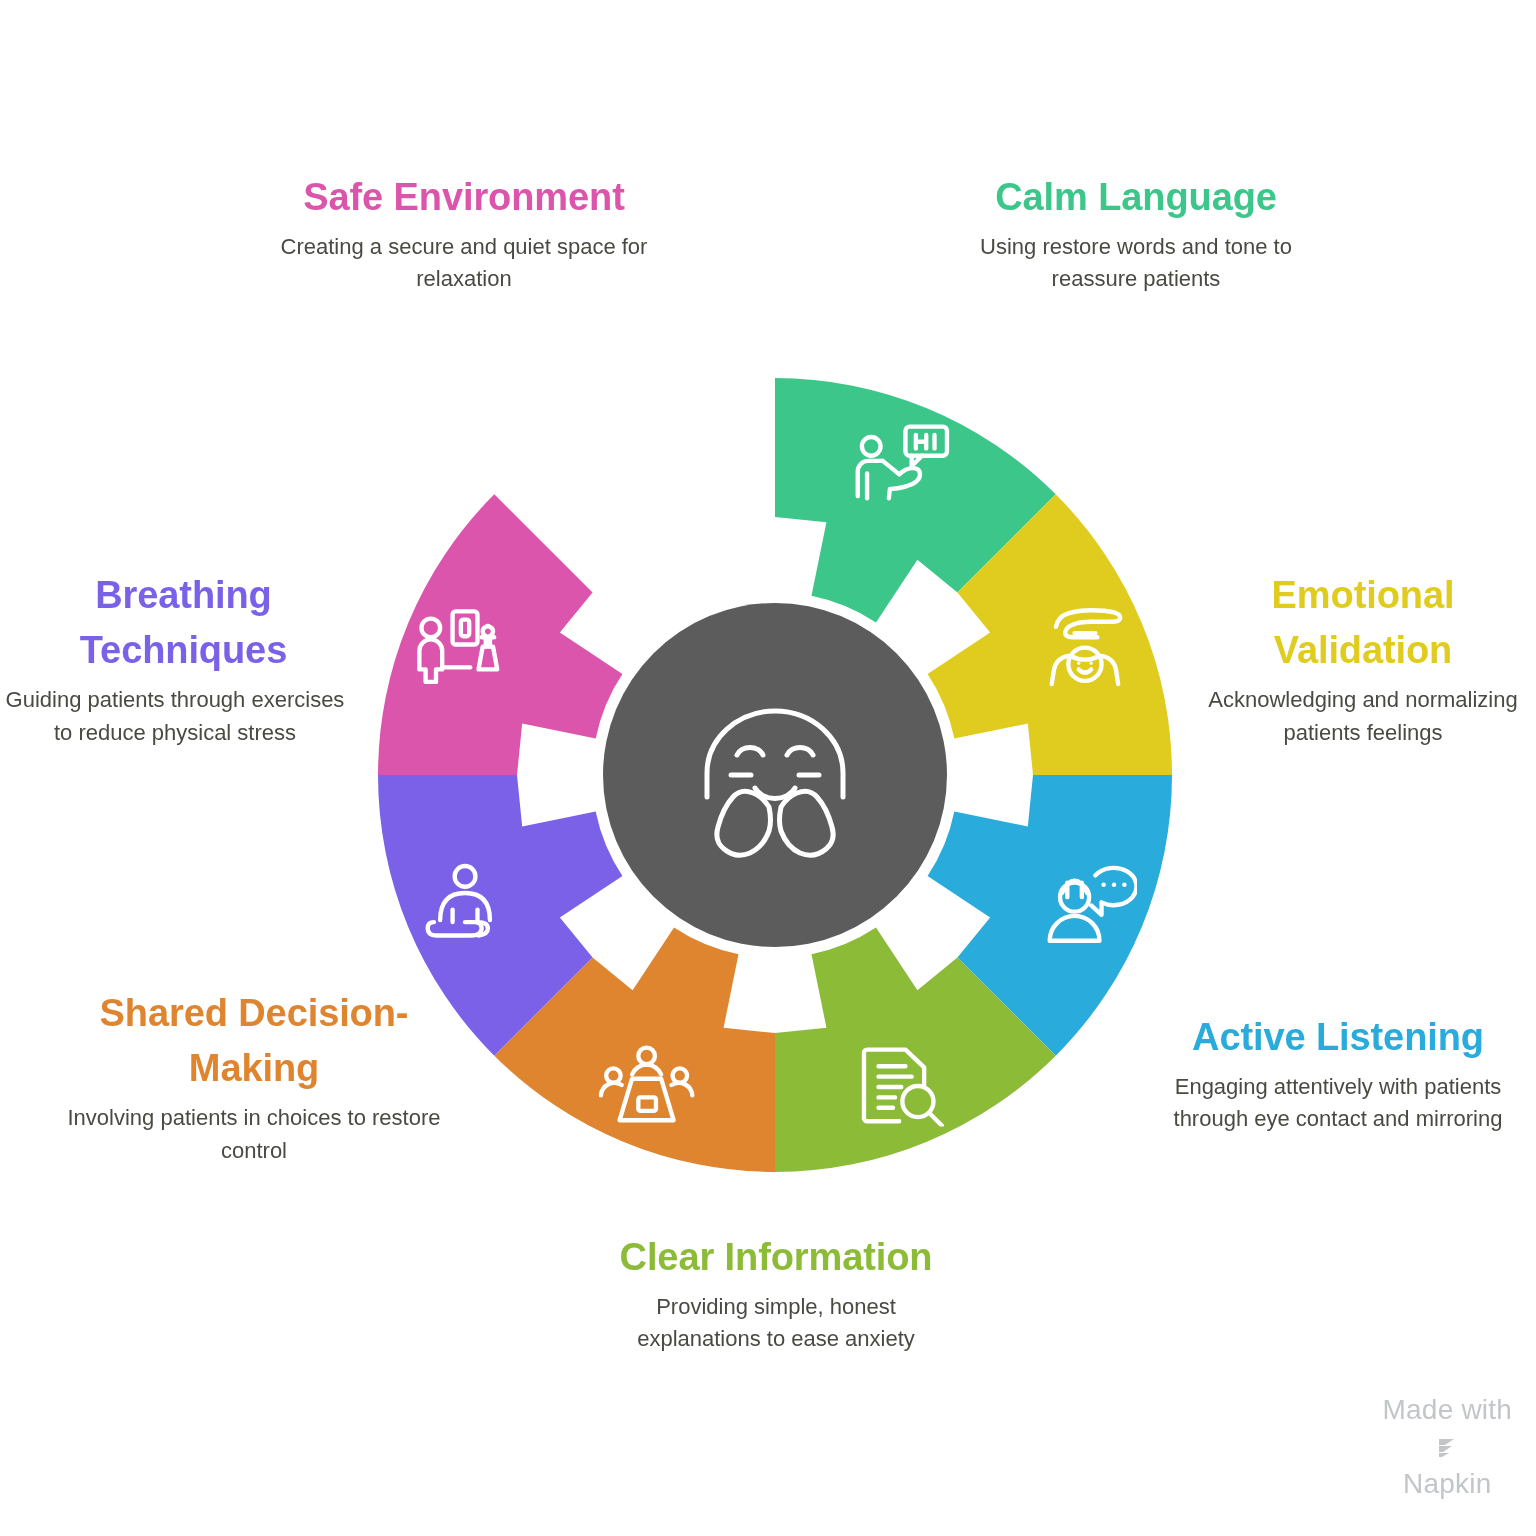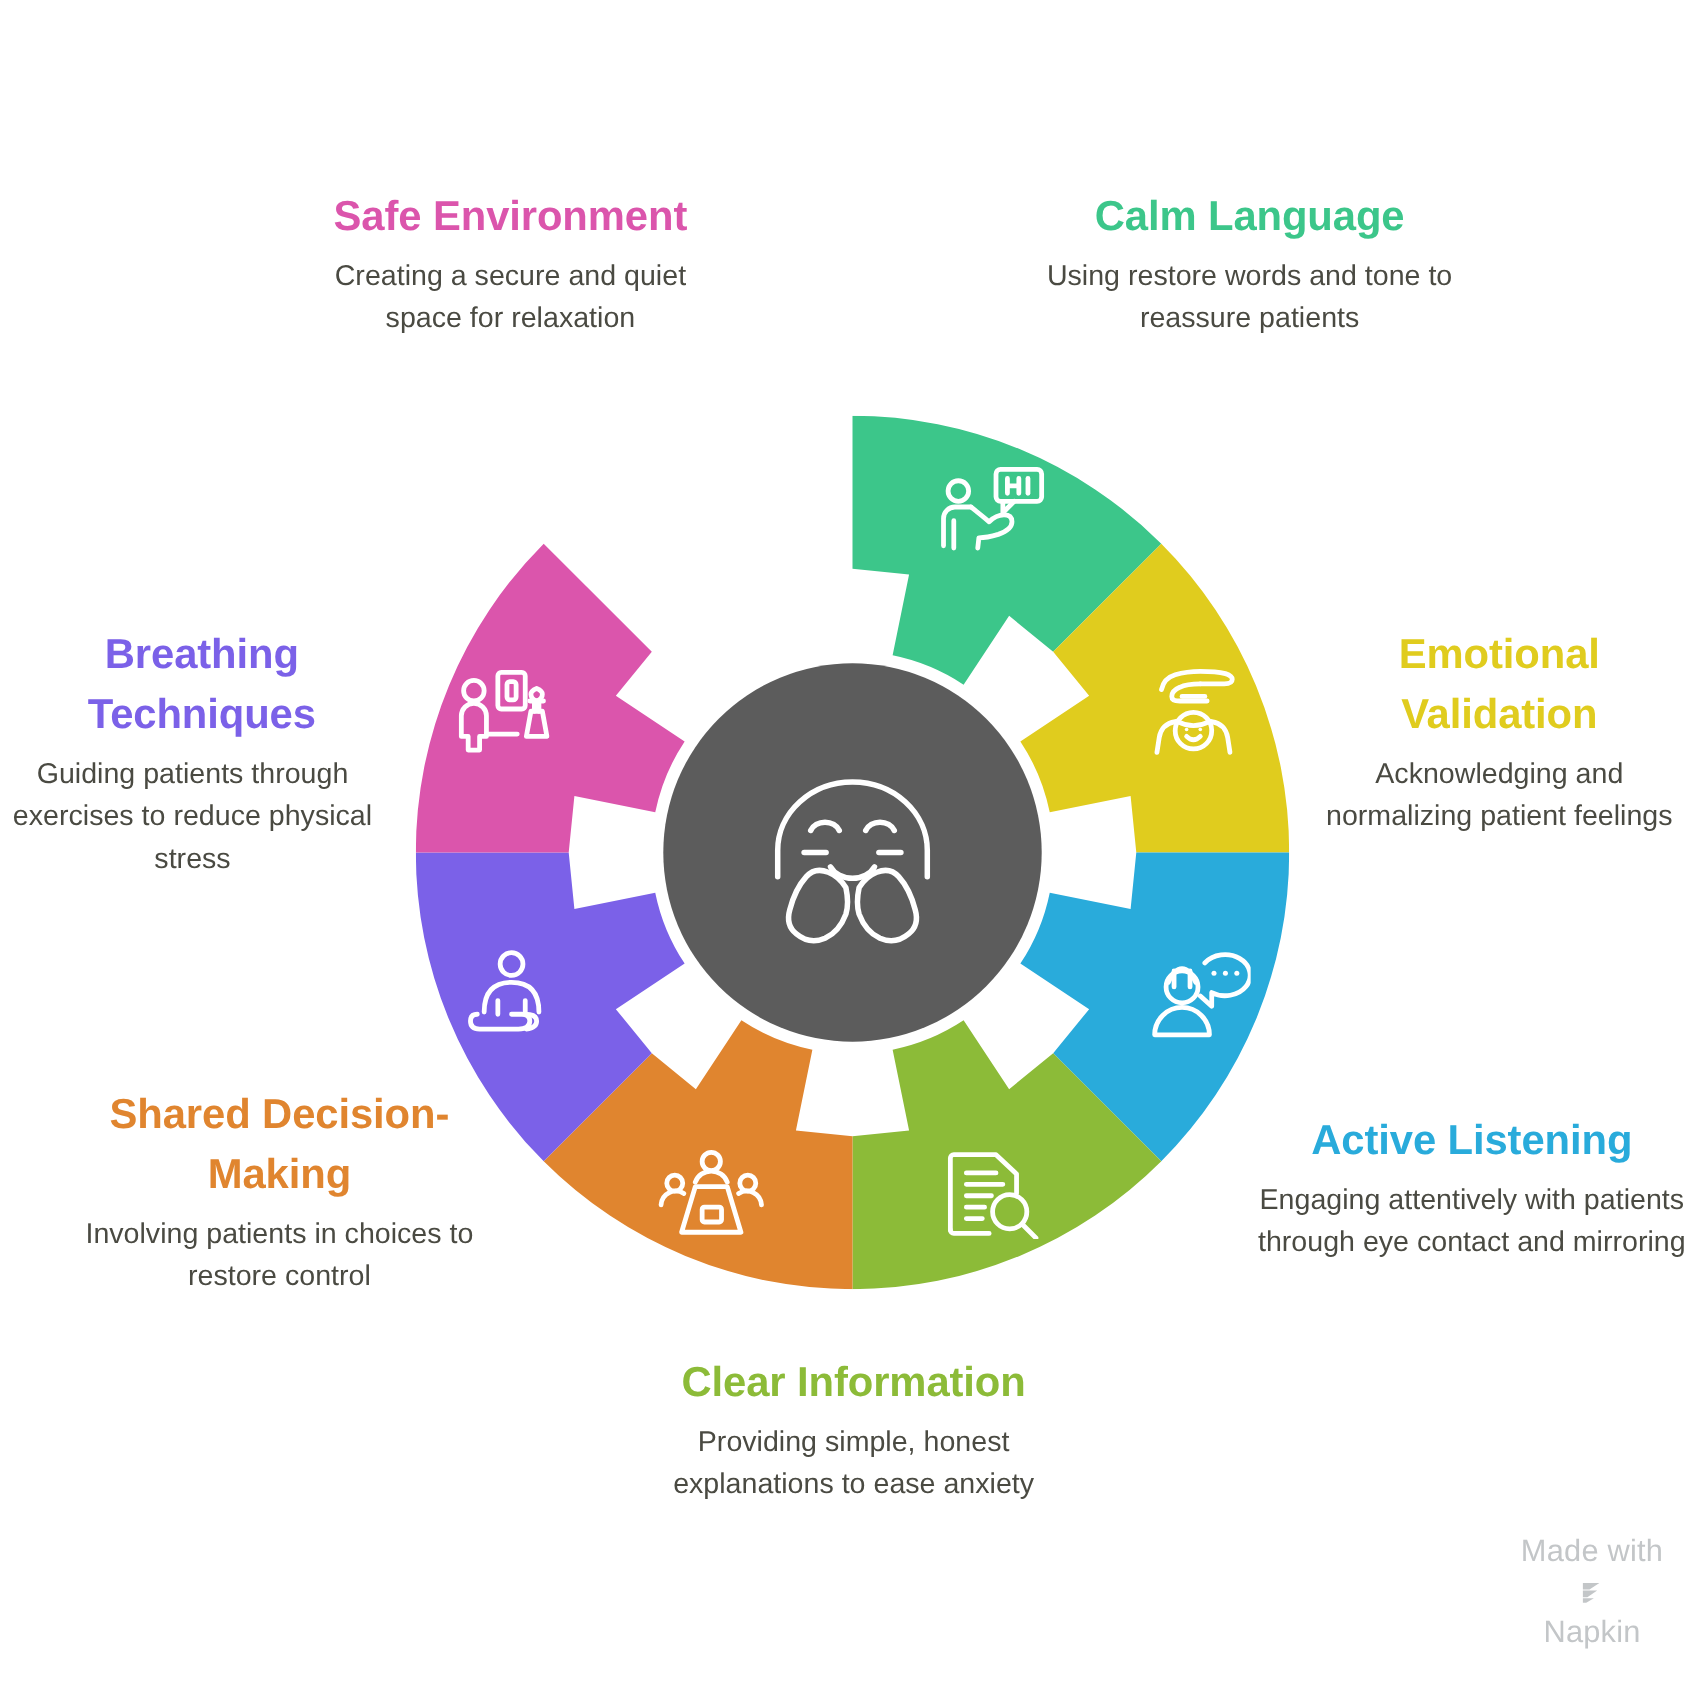--- a/index.html
+++ b/index.html
@@ -40,21 +40,21 @@
     box-sizing: border-box;
   }
   .callout .ct {
     font-size: 38px;
     font-weight: bold;
     line-height: 1.45;
     margin: 0 0 6px 0;
     letter-spacing: -0.1px;
   }
   .callout .cd {
-    font-size: 26px;
+    font-size: 22px;
     font-weight: normal;
     line-height: 1.47;
     margin: 0;
     color: #4a4a42;
   }
 
   .ta-center { text-align: center; }
 
   
   #callout-safe-environment   { left: 268px;  top: 170px;  width: 392px; }
@@ -237,21 +237,21 @@
     <p class="cd">Creating a secure and quiet space for relaxation</p>
   </div>
 
   <div class="callout ta-center" id="callout-calm-language">
     <p class="ct" style="color: rgb(60, 198, 138);">Calm Language</p>
     <p class="cd">Using restore words and tone to reassure patients</p>
   </div>
 
   <div class="callout ta-center" id="callout-emotional-validation">
     <p class="ct" style="color: rgb(224, 204, 30);">Emotional Validation</p>
-    <p class="cd">Acknowledging and normalizing patient feelings</p>
+    <p class="cd">Acknowledging and normalizing patients feelings</p>
   </div>
 
   <div class="callout ta-center" id="callout-active-listening">
     <p class="ct" style="color: rgb(41, 171, 219);">Active Listening</p>
     <p class="cd">Engaging attentively with patients through eye contact and mirroring</p>
   </div>
 
   <div class="callout ta-center" id="callout-clear-information">
     <p class="ct" style="color: rgb(140, 187, 56);">Clear Information</p>
     <p class="cd">Providing simple, honest explanations to ease anxiety</p>

